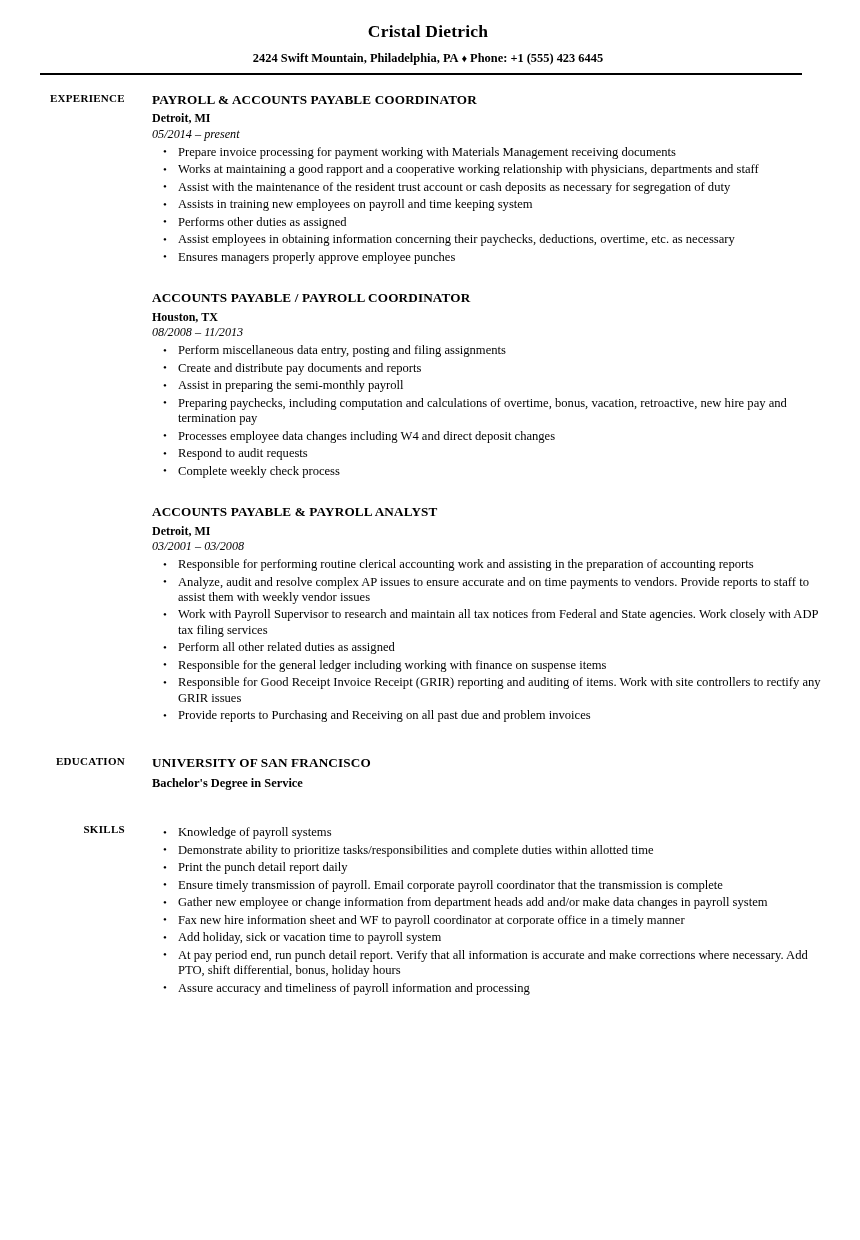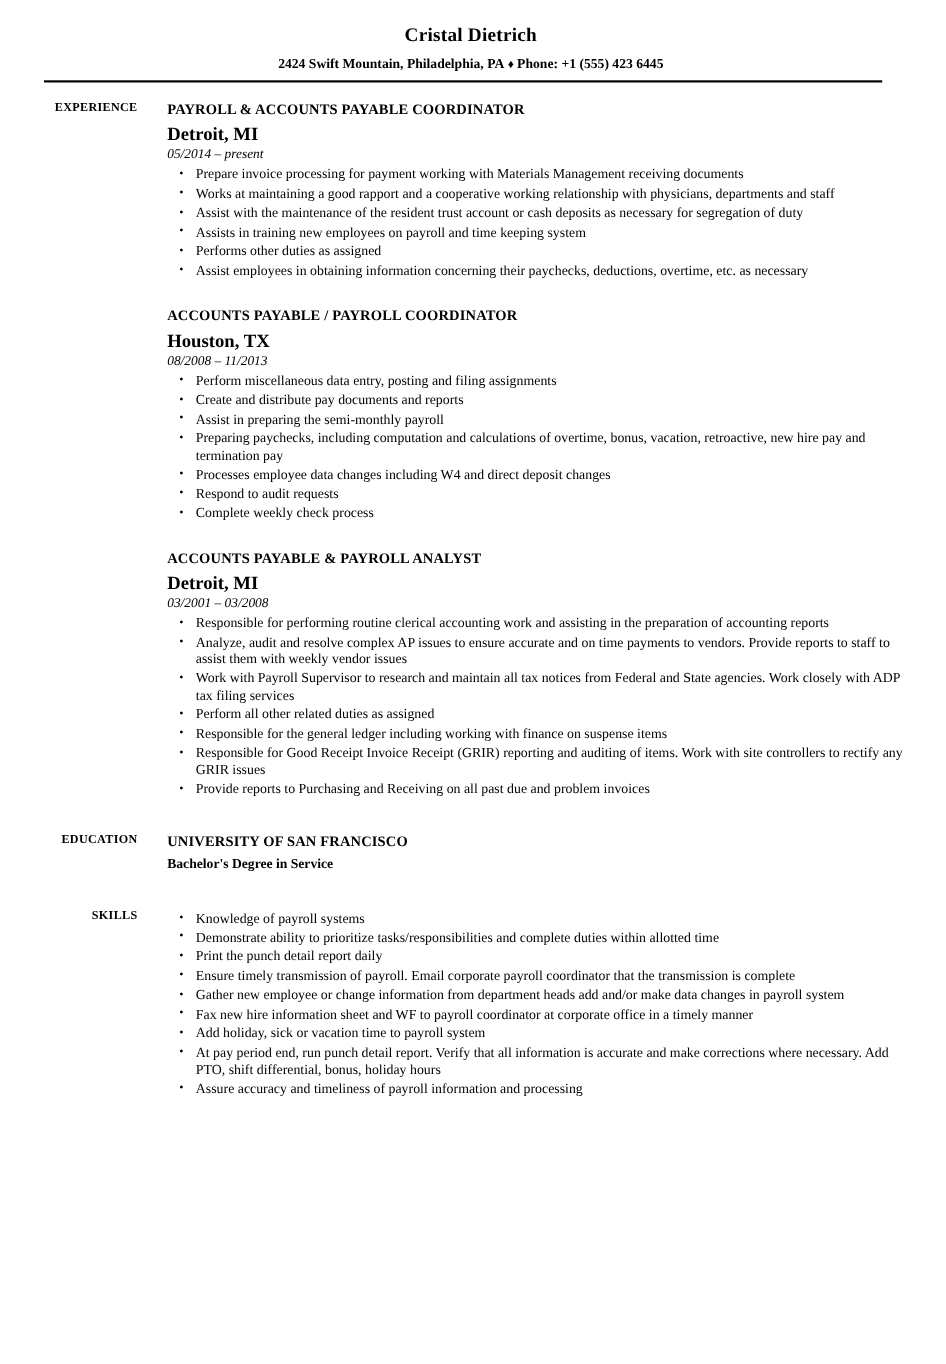--- a/index.html
+++ b/index.html
@@ -81,21 +81,21 @@
   .job { }
   .job + .job { margin-top: 25px; }
 
   .job-title {
     font-size: 13.2px;
     font-weight: bold;
     letter-spacing: 0.15px;
     line-height: 1.25;
   }
   .job-location {
-    font-size: 17px;
+    font-size: 12px;
     font-weight: bold;
     line-height: 1.3;
     margin-top: 3px;
   }
   .job-dates {
     font-size: 12.2px;
     font-weight: normal;
     line-height: 1.3;
     margin-top: 0px;
     font-style: italic;
@@ -160,20 +160,21 @@
         <div class="job-title">PAYROLL &amp; ACCOUNTS PAYABLE COORDINATOR</div>
         <div class="job-location">Detroit, MI</div>
         <div class="job-dates">05/2014 – present</div>
         <ul class="bullets">
           <li>Prepare invoice processing for payment working with Materials Management receiving documents</li>
           <li>Works at maintaining a good rapport and a cooperative working relationship with physicians, departments and staff</li>
           <li>Assist with the maintenance of the resident trust account or cash deposits as necessary for segregation of duty</li>
           <li>Assists in training new employees on payroll and time keeping system</li>
           <li>Performs other duties as assigned</li>
           <li>Assist employees in obtaining information concerning their paychecks, deductions, overtime, etc. as necessary</li>
+          <li>Ensures managers properly approve employee punches</li>
         </ul>
       </div>
 
       <div class="job">
         <div class="job-title">ACCOUNTS PAYABLE / PAYROLL COORDINATOR</div>
         <div class="job-location">Houston, TX</div>
         <div class="job-dates">08/2008 – 11/2013</div>
         <ul class="bullets">
           <li>Perform miscellaneous data entry, posting and filing assignments</li>
           <li>Create and distribute pay documents and reports</li>

